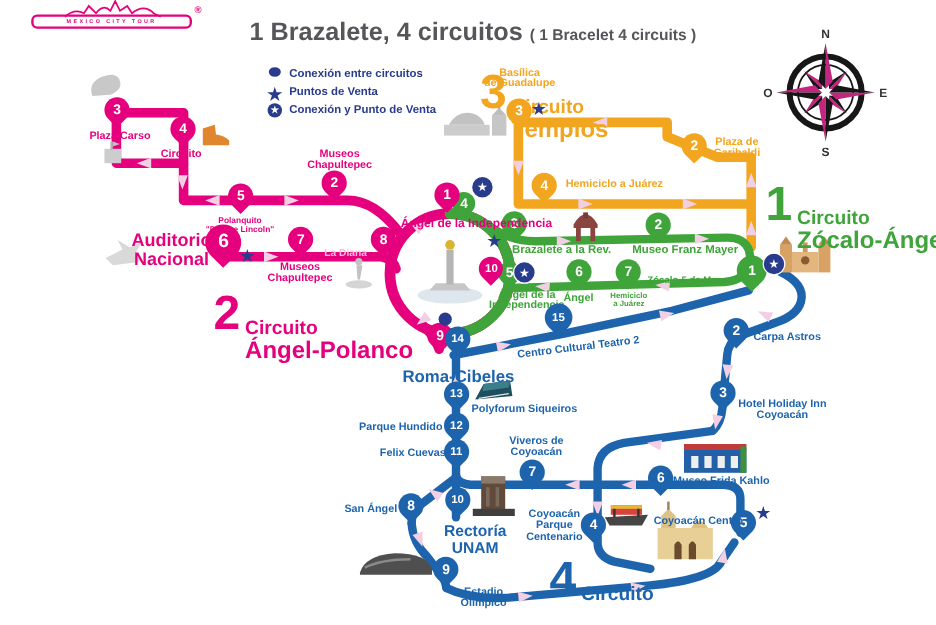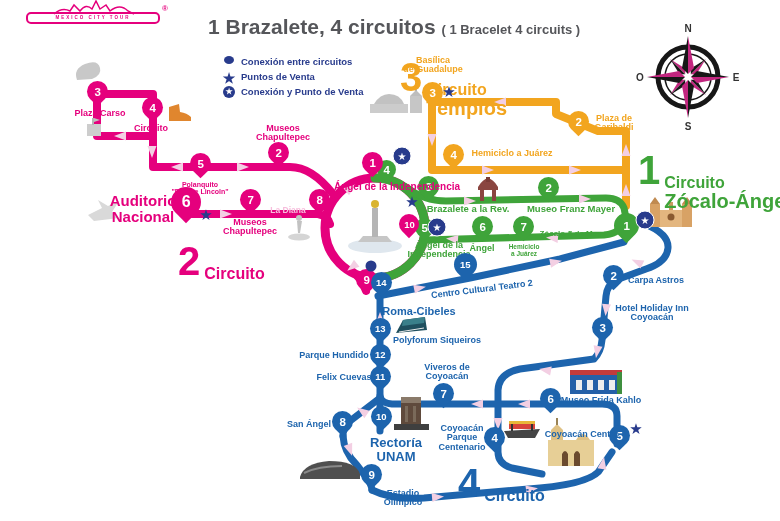--- a/index.html
+++ b/index.html
@@ -308,20 +308,21 @@
     <div class="slabel" style="left: 482px; top: 244px; color: rgb(63, 164, 58); font-size: 9px;">Ángel</div>
     <div class="pin" style="width: 25px; height: 25px; background: rgb(63, 164, 58); left: 613.5px; top: 212.825px;">
       <span style="font-size: 11.5px;">1</span>
     </div>
     <div class="slabel" style="left: 573px; top: 230px; color: rgb(63, 164, 58); font-size: 8px;">Zócalo-5 de Mayo</div>
     <div class="badge-cs" style="left: 645px; top: 220px;">★</div>
     <div class="ctitle" style="left: 178px; top: 244px; color: rgb(229, 0, 125);">
       <span class="num">2</span>
       <span class="lines">
         <span class="circ">Circuito</span>
+        <span class="nm">Ángel-Polanco</span>
       </span>
     </div>
     <div class="pin" style="width: 21px; height: 21px; background: rgb(229, 0, 125); left: 86.5px; top: 80.653px;">
       <span style="font-size: 11.5px;">3</span>
     </div>
     <div class="slabel" style="left: 100px; top: 109px; color: rgb(229, 0, 125); font-size: 9px;">Plaza Carso</div>
     <div class="pin" style="width: 21px; height: 21px; background: rgb(229, 0, 125); left: 141.5px; top: 96.653px;">
       <span style="font-size: 11.5px;">4</span>
     </div>
     <div class="slabel" style="left: 151px; top: 124px; color: rgb(229, 0, 125); font-size: 9px;">Circuito</div>
@@ -389,30 +390,30 @@
         <span class="circ">Circuito</span>
       </span>
     </div>
     <div class="pin" style="width: 23px; height: 23px; background: rgb(29, 100, 173); left: 453.5px; top: 253.239px;">
       <span style="font-size: 9.5px;">15</span>
     </div>
     <div class="slabel" style="left: 482px; top: 285px; color: rgb(29, 100, 173); font-size: 9px; transform: translate(-50%, 0px) rotate(-7deg);">Centro Cultural Teatro 2</div>
     <div class="pin" style="width: 21px; height: 21px; background: rgb(29, 100, 173); left: 370.5px; top: 271.653px;">
       <span style="font-size: 9.5px;">14</span>
     </div>
-    <div class="slabel" style="left: 382px; top: 306px; color: rgb(29, 100, 173); font-size: 11px; margin-left: 37px;">Roma-Cibeles</div>
+    <div class="slabel" style="left: 382px; top: 306px; color: rgb(29, 100, 173); font-size: 14px;">Roma-Cibeles</div>
     <div class="badge-dot" style="left: 371px; top: 266px;"></div>
     <div class="pin" style="width: 21px; height: 21px; background: rgb(29, 100, 173); left: 602.5px; top: 264.653px;">
       <span style="font-size: 11.5px;">2</span>
     </div>
     <div class="slabel" style="left: 656px; top: 276px; color: rgb(29, 100, 173); font-size: 9px;">Carpa Astros</div>
     <div class="pin" style="width: 21px; height: 21px; background: rgb(29, 100, 173); left: 591.5px; top: 316.653px;">
       <span style="font-size: 11.5px;">3</span>
     </div>
-    <div class="slabel" style="left: 652px; top: 304px; color: rgb(29, 100, 173); font-size: 9px;">Hotel Holiday Inn
+    <div class="slabel" style="left: 652px; top: 332px; color: rgb(29, 100, 173); font-size: 9px;">Hotel Holiday Inn
 Coyoacán</div>
     <div class="pin" style="width: 21px; height: 21px; background: rgb(29, 100, 173); left: 539.5px; top: 387.653px;">
       <span style="font-size: 11.5px;">6</span>
     </div>
     <div class="slabel" style="left: 601px; top: 396px; color: rgb(29, 100, 173); font-size: 9px;">Museo Frida Kahlo</div>
     <div class="pin" style="width: 21px; height: 21px; background: rgb(29, 100, 173); left: 608.5px; top: 424.653px;">
       <span style="font-size: 11.5px;">5</span>
     </div>
     <div class="slabel" style="left: 582px; top: 430px; color: rgb(29, 100, 173); font-size: 9px;">Coyoacán Centro</div>
     <div class="badge-star" style="left: 636px; top: 428px;">★</div>

